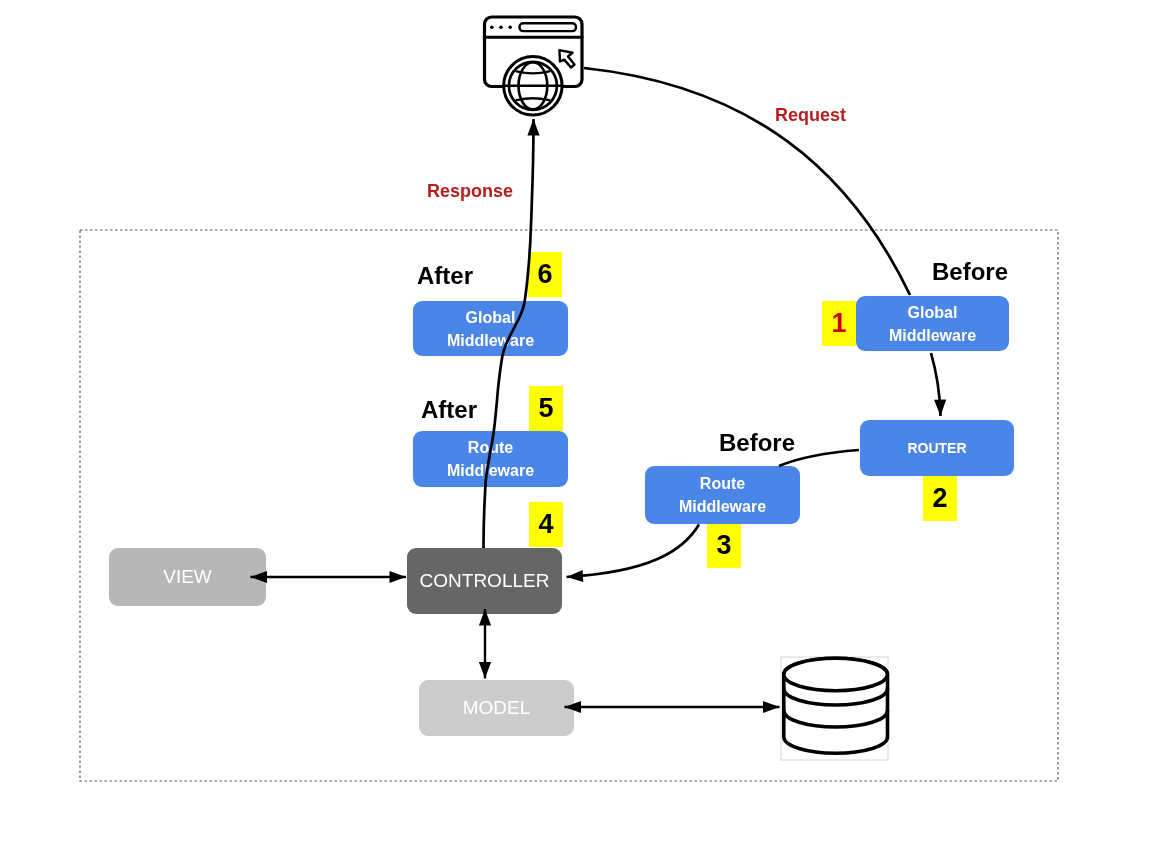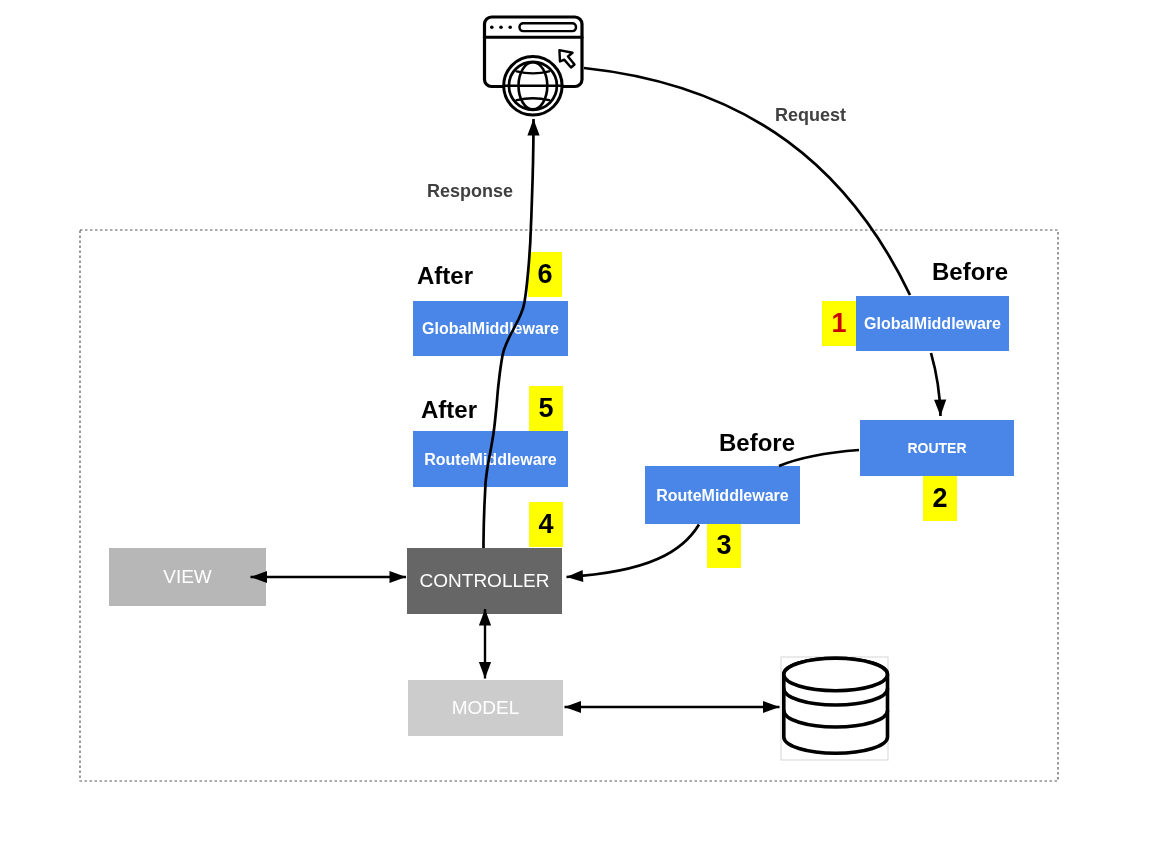--- a/index.html
+++ b/index.html
@@ -11,49 +11,49 @@
     font-family: "Liberation Sans", sans-serif;
     overflow: hidden;
   }
   .layer {
     position: absolute;
     left: 0; top: 0;
     width: 1152px; height: 864px;
   }
   .node {
     position: absolute;
-    border-radius: 0;
+    border-radius: 9px;
     display: flex;
-    flex-direction: row;
+    flex-direction: column;
     align-items: center;
     justify-content: center;
     text-align: center;
     color: #ffffff;
     z-index: 2;
   }
   .node.blue { background: #4a86e8; font-weight: bold; font-size: 16px; line-height: 23px; }
   .node.router { background: #4a86e8; font-weight: bold; font-size: 14px; }
   .node.controller { background: #666666; font-size: 19px; }
   .node.view { background: #b7b7b7; font-size: 19px; }
-  .node.model { background: #cccccc; font-size: 19px; }
+  .node.model { background: #cccccc; font-size: 19px; margin-left: 11px; }
 
   .gm-before   { left: 856px; top: 296px; width: 153px; height: 55px; }
   .router-box  { left: 860px; top: 420px; width: 154px; height: 56px; }
   .rm-before   { left: 645px; top: 466px; width: 155px; height: 58px; }
   .gm-after    { left: 413px; top: 301px; width: 155px; height: 55px; }
   .rm-after    { left: 413px; top: 431px; width: 155px; height: 56px; }
   .controller-box { left: 407px; top: 548px; width: 155px; height: 66px; }
   .view-box    { left: 93px;  top: 548px; width: 157px; height: 58px; margin-left: 16px; }
   .model-box   { left: 408px; top: 680px; width: 155px; height: 56px; }
 
   .flow-label {
     position: absolute;
     font-weight: bold;
     font-size: 18px;
-    color: #404040;
+    color: #b91c1c;
     z-index: 3;
     white-space: nowrap;
   }
   .request-label  { left: 775px; top: 105px; }
   .response-label { left: 427px; top: 181px; }
 
   .phase-label {
     position: absolute;
     font-weight: bold;
     font-size: 24px;

